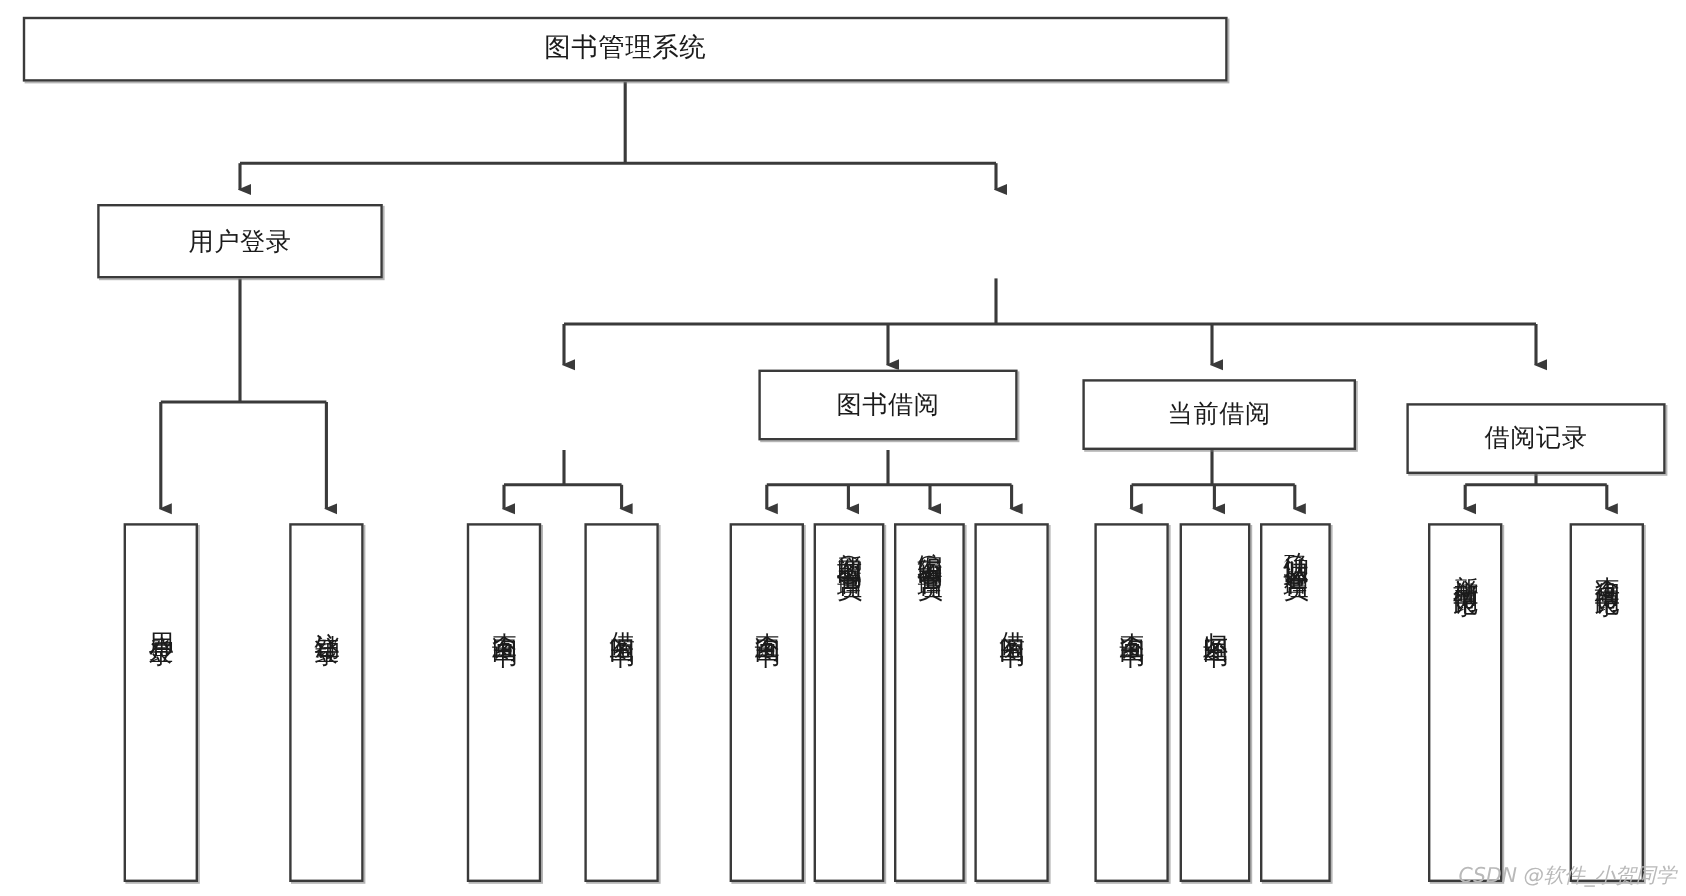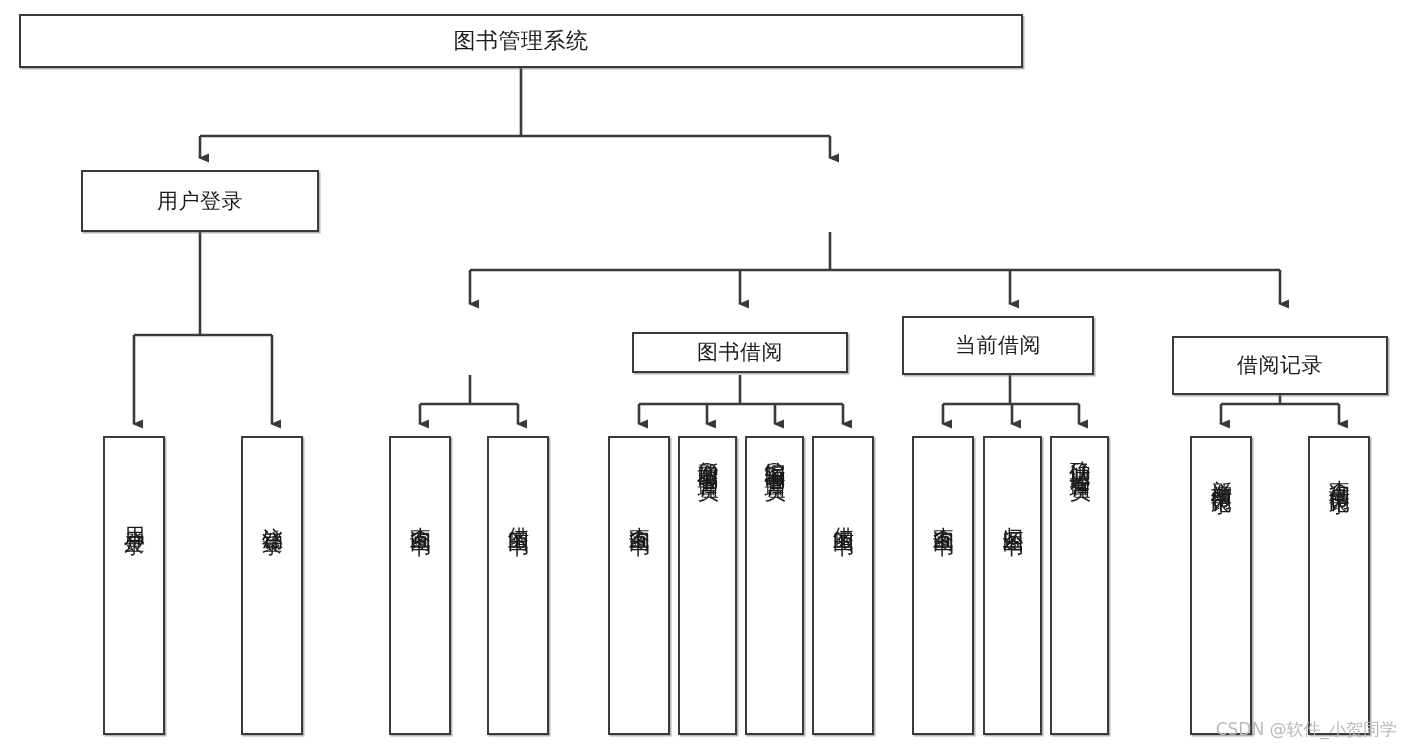--- a/index.html
+++ b/index.html
@@ -62,20 +62,21 @@
     margin: 0 auto;
   }
   .watermark {
     position: absolute;
     right: 8px;
     bottom: 6px;
     font-size: 17px;
     color: #b9b9b9;
     white-space: nowrap;
     font-family: "DejaVu Sans", "Liberation Sans", sans-serif;
+    font-style: italic;
   }
 </style>
 </head>
 <body>
 
 <div id="canvas">
 
   <svg class="wires" viewBox="0 0 1405 747">
     <defs>
       <marker id="arrow" viewBox="0 0 12 12" refX="6" refY="10" markerWidth="11" markerHeight="11" orient="auto-start-reverse" markerUnits="userSpaceOnUse">
@@ -128,24 +129,24 @@
   </svg>
 
   <div class="node h root" style="left:19px; top:14px; width:1004px; height:54px;">
     <span class="label">图书管理系统</span>
   </div>
 
   <div class="node h" style="left:81px; top:170px; width:238px; height:62px;">
     <span class="label">用户登录</span>
   </div>
 
-  <div class="node h" style="left:632px; top:332px; width:216px; height:41px;">
+  <div class="node h" style="left:632px; top:308px; width:216px; height:59px;">
     <span class="label">图书借阅</span>
   </div>
-  <div class="node h" style="left:902px; top:316px; width:192px; height:59px;">
+  <div class="node h" style="left:902px; top:316px; width:228px; height:59px;">
     <span class="label">当前借阅</span>
   </div>
   <div class="node h" style="left:1172px; top:316px; width:216px; height:59px;margin-top:20px;">
     <span class="label">借阅记录</span>
   </div>
 
   <div class="node v" style="left:103px; top:436px; width:62px; height:299px; padding-top:72px;">
     <span class="label">用户登录</span>
   </div>
   <div class="node v" style="left:241px; top:436px; width:62px; height:299px; padding-top:72px;">

